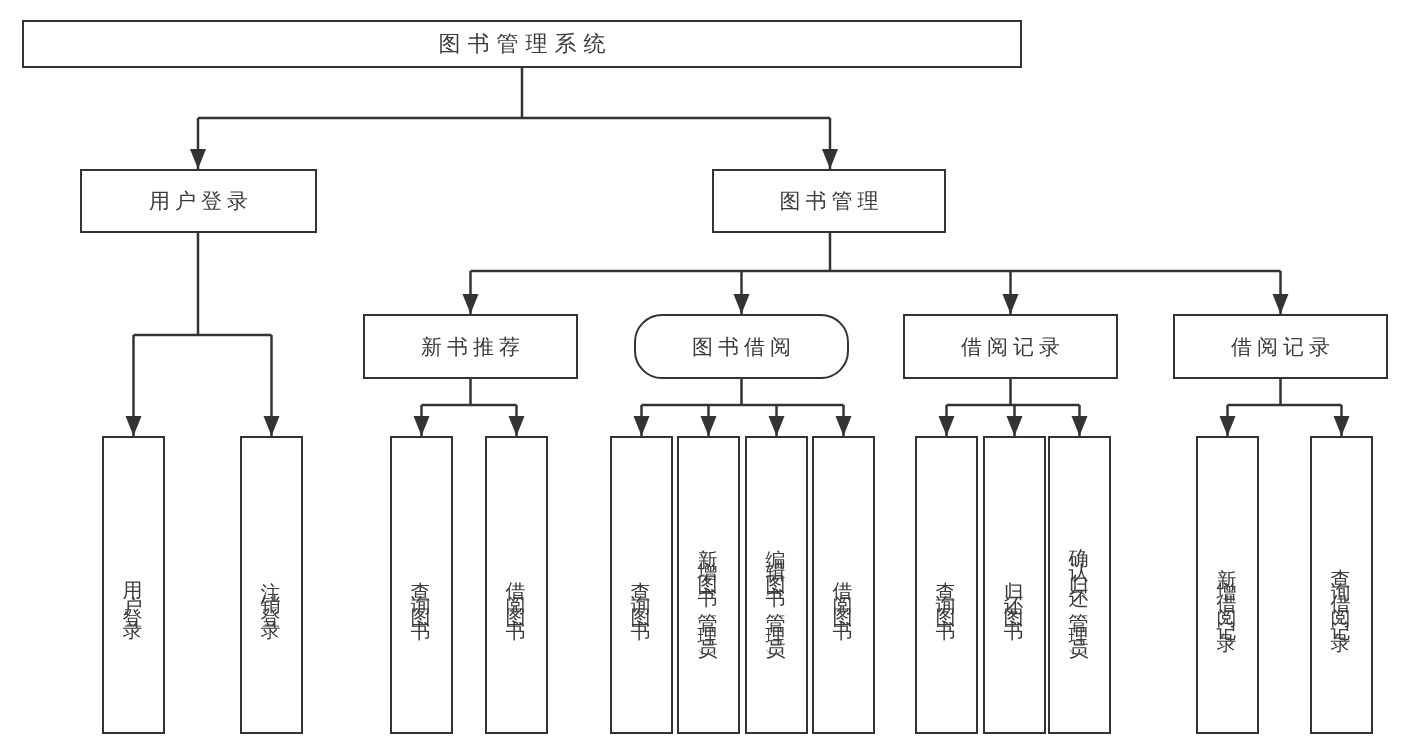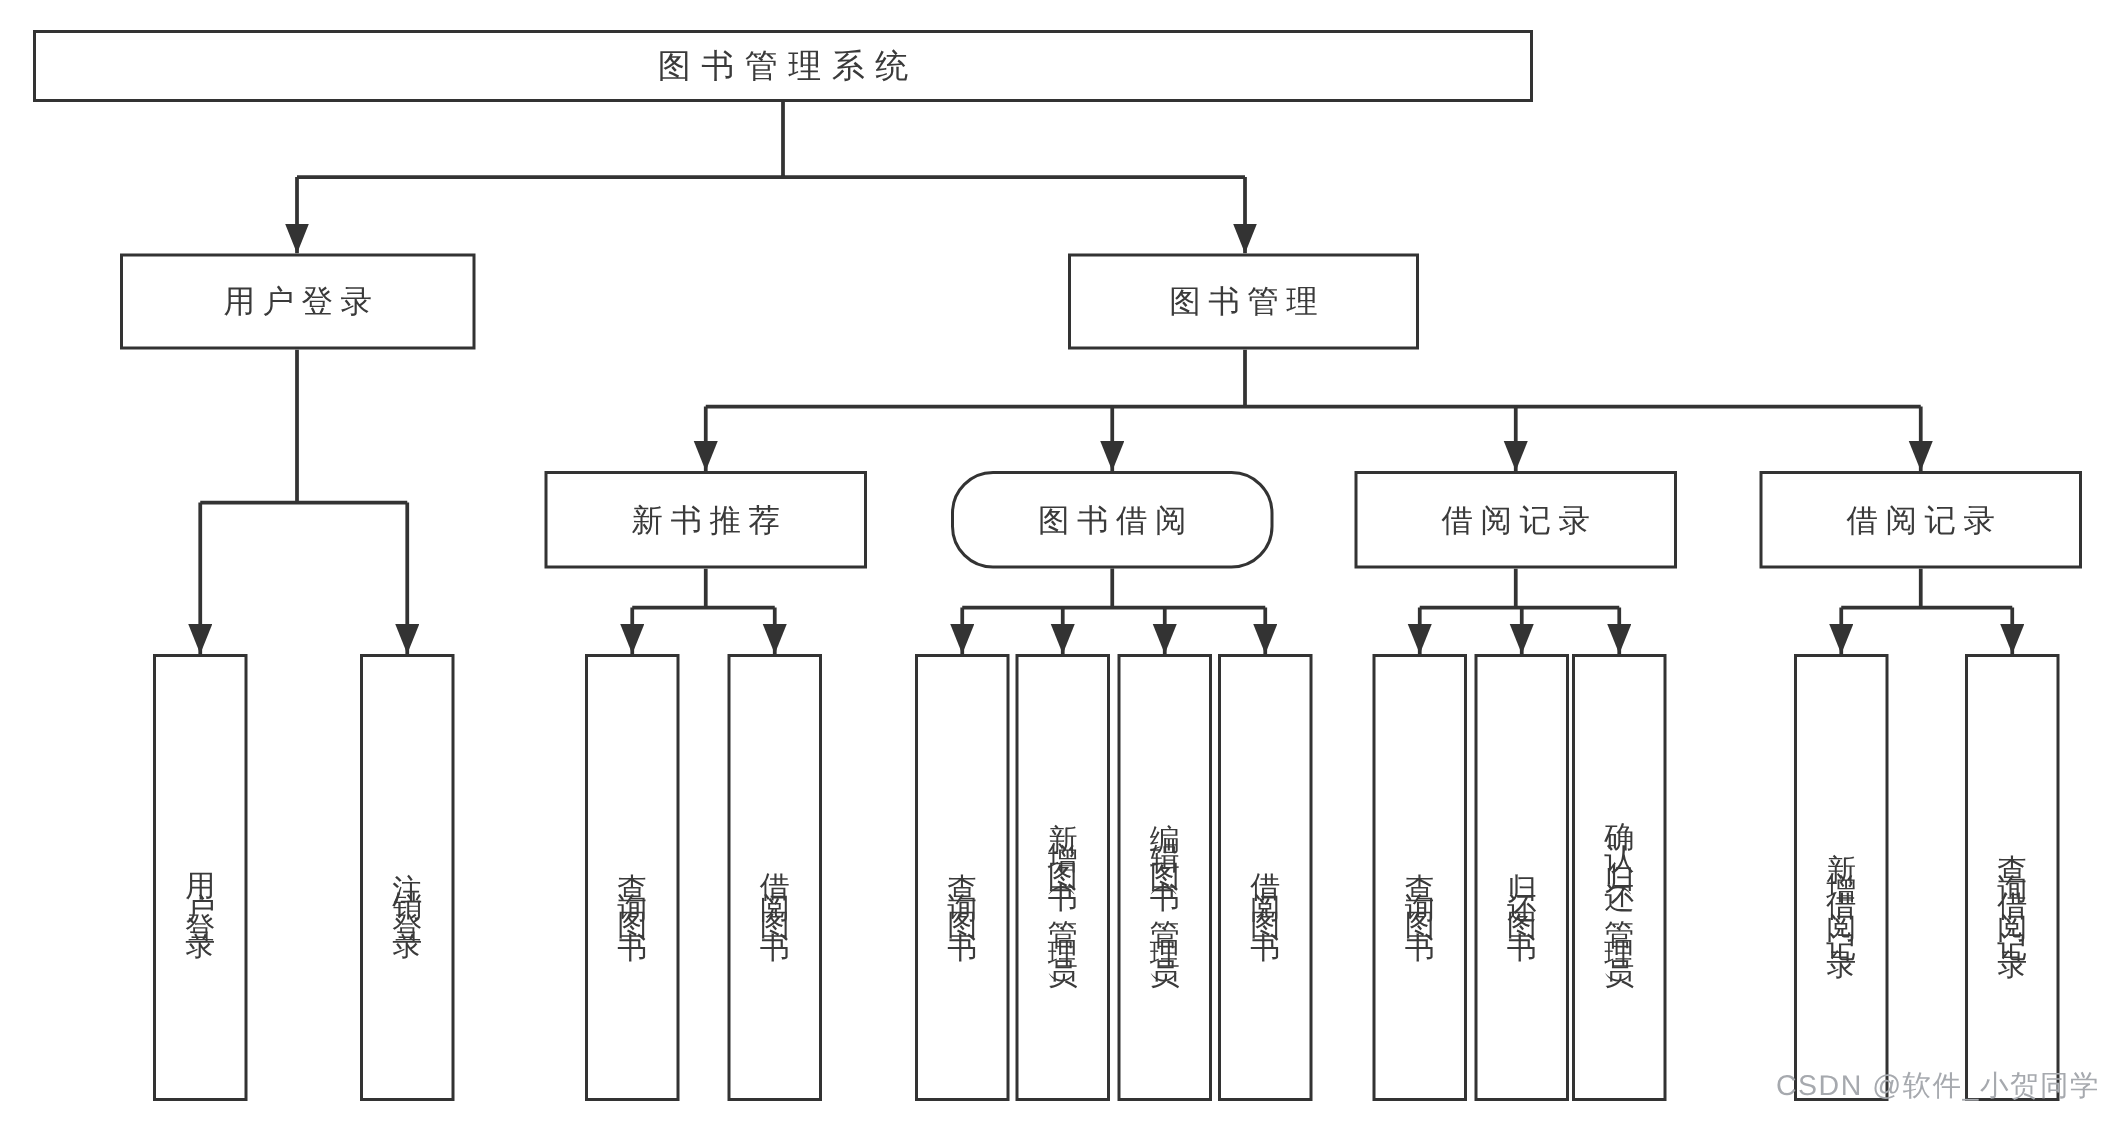--- a/index.html
+++ b/index.html
@@ -141,15 +141,14 @@
   <div class="node v" style="left:745px; top:436px; width:63px; height:298px;">编辑图书（管理员）</div>
   <div class="node v" style="left:812px; top:436px; width:63px; height:298px;">借阅图书</div>
 
   <div class="node v" style="left:915px; top:436px; width:63px; height:298px;">查询图书</div>
   <div class="node v" style="left:983px; top:436px; width:63px; height:298px;">归还图书</div>
   <div class="node v" style="left:1048px; top:436px; width:63px; height:298px;">确认归还（管理员）</div>
 
   <div class="node v" style="left:1196px; top:436px; width:63px; height:298px;">新增借阅记录</div>
   <div class="node v" style="left:1310px; top:436px; width:63px; height:298px;">查询借阅记录</div>
 
-  <div class="watermark">CSDN @软件_小贺同学</div>
 
 </div>
 
 </body></html>

